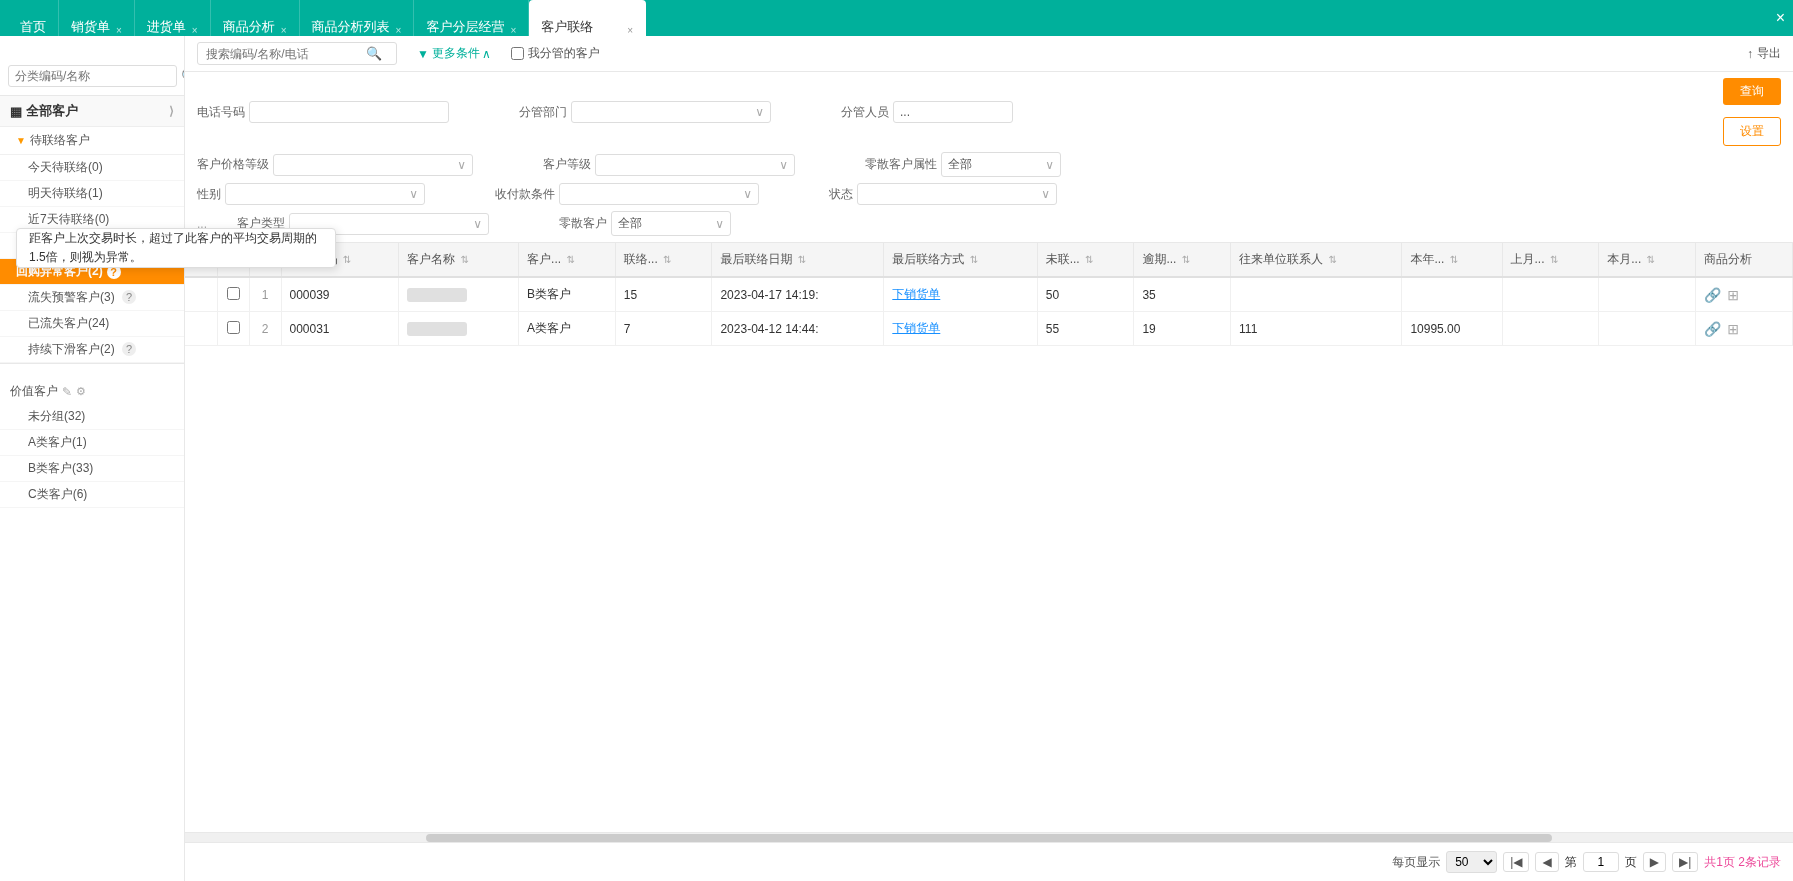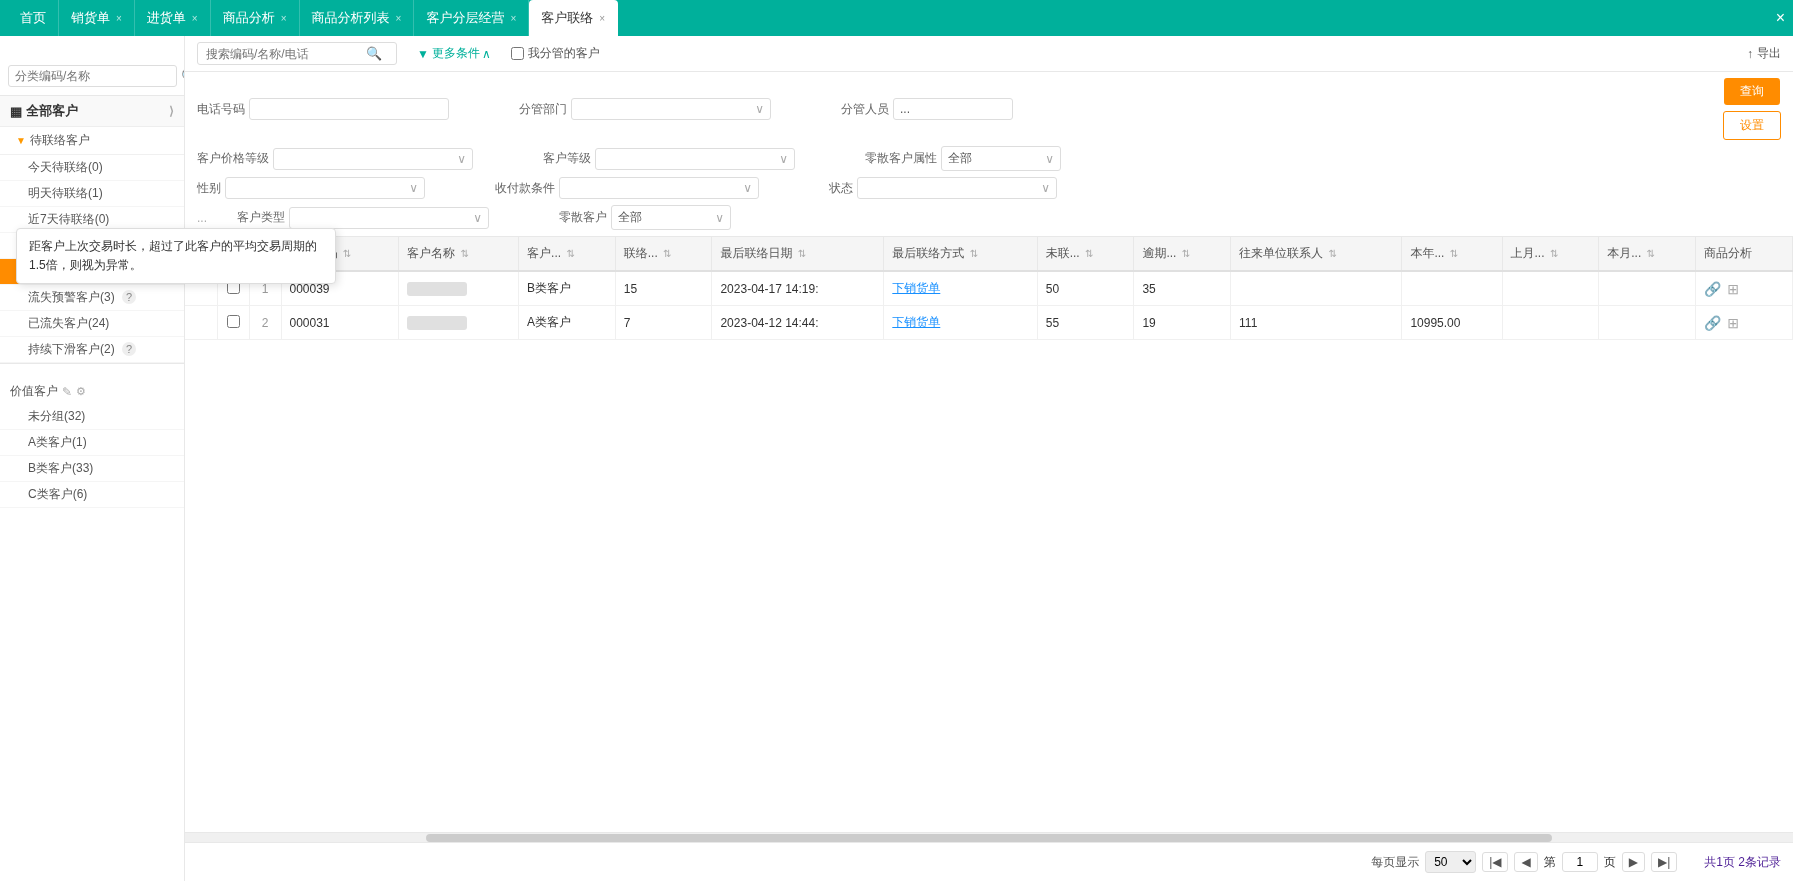--- a/index.html
+++ b/index.html
@@ -6,26 +6,26 @@
     body { font-family: "Microsoft YaHei", Arial, sans-serif; font-size: 12px; background: #f5f5f5; color: #333; overflow: hidden; }
 
     
     .top-nav {
       display: flex; align-items: center;
       background: #00b09b;
       height: 36px; padding: 0 8px;
       position: relative;
     }
     .top-nav .nav-tab {
-      display: flex; align-items: center; height: 36px;
+      display: flex; align-items: flex-end; height: 36px;
       padding: 0 12px; color: #fff; font-size: 13px;
       cursor: pointer; white-space: nowrap; border-right: 1px solid rgba(255,255,255,0.2);
     }
     .top-nav .nav-tab.active {
-      background: #fff; color: #333; border-radius: 4px 4px 0 0;
+      background: #fff; color: #333; border-radius: 4px 4px 0 0; gap: 28px;
     }
     .top-nav .nav-tab .close-x {
       margin-left: 6px; font-size: 10px; color: rgba(255,255,255,0.7);
       cursor: pointer;
     }
     .top-nav .nav-tab.active .close-x { color: #999; }
     .top-nav .global-close {
       margin-left: auto; color: #fff; font-size: 16px; cursor: pointer;
     }
 
@@ -81,21 +81,21 @@
       border-bottom: 1px solid #f5f5f5;
     }
     .sidebar-item-with-icon.active {
       background: #ff8c00; color: #fff; font-weight: bold;
     }
 
     
     .tooltip-box {
       position: absolute; left: 16px; top: 228px; z-index: 100;
       background: #fff; border: 1px solid #ddd; border-radius: 4px;
-      padding: 8px 12px; font-size: 12px; color: #333;
+      padding: 0 12px; font-size: 12px; color: #333;
       box-shadow: 2px 2px 8px rgba(0,0,0,0.12);
       max-width: 320px; line-height: 1.6;
     }
 
     
     .content-area {
       flex: 1; display: flex; flex-direction: column; overflow: hidden;
     }
 
     
@@ -207,21 +207,21 @@
     .pagination .page-nav-btn {
       border: 1px solid #ddd; background: #fff;
       border-radius: 3px; padding: 2px 6px;
       cursor: pointer; color: #555; font-size: 12px;
     }
     .pagination .page-input {
       border: 1px solid #ddd; border-radius: 3px;
       padding: 2px 4px; width: 36px; text-align: center;
       font-size: 12px;
     }
-    .pagination .page-total { color: #4c1d95; margin-left: 21px; }
+    .pagination .page-total { color: #ec4899; }
 
     
     .scroll-bar-area {
       height: 10px; background: #f0f0f0;
       border-top: 1px solid #e8e8e8; overflow: hidden;
     }
     .scroll-bar-inner {
       width: 70%; height: 8px; background: #ccc;
       border-radius: 4px; margin: 1px auto;
     }
@@ -387,21 +387,21 @@
             <span></span>
             <span class="caret">∨</span>
           </div>
         </div>
         <div class="filter-item" style="margin-left:60px;">
           <span class="filter-label">分管人员</span>
           <div class="filter-select" style="width:100px;">
             <span>...</span>
           </div>
         </div>
-        <div style="display:flex;flex-direction:column;gap:6px;margin-left:auto;align-items:center;">
+        <div style="display:flex;flex-direction:column;gap:12px;margin-left:auto;">
           <button class="btn-query">查询</button>
           <button class="btn-setup">设置</button>
         </div>
       </div>
 
       <div class="filter-row">
         <div class="filter-item">
           <span class="filter-label">客户价格等级</span>
           <div class="filter-select" style="width:200px;">
             <span class="caret">∨</span>

